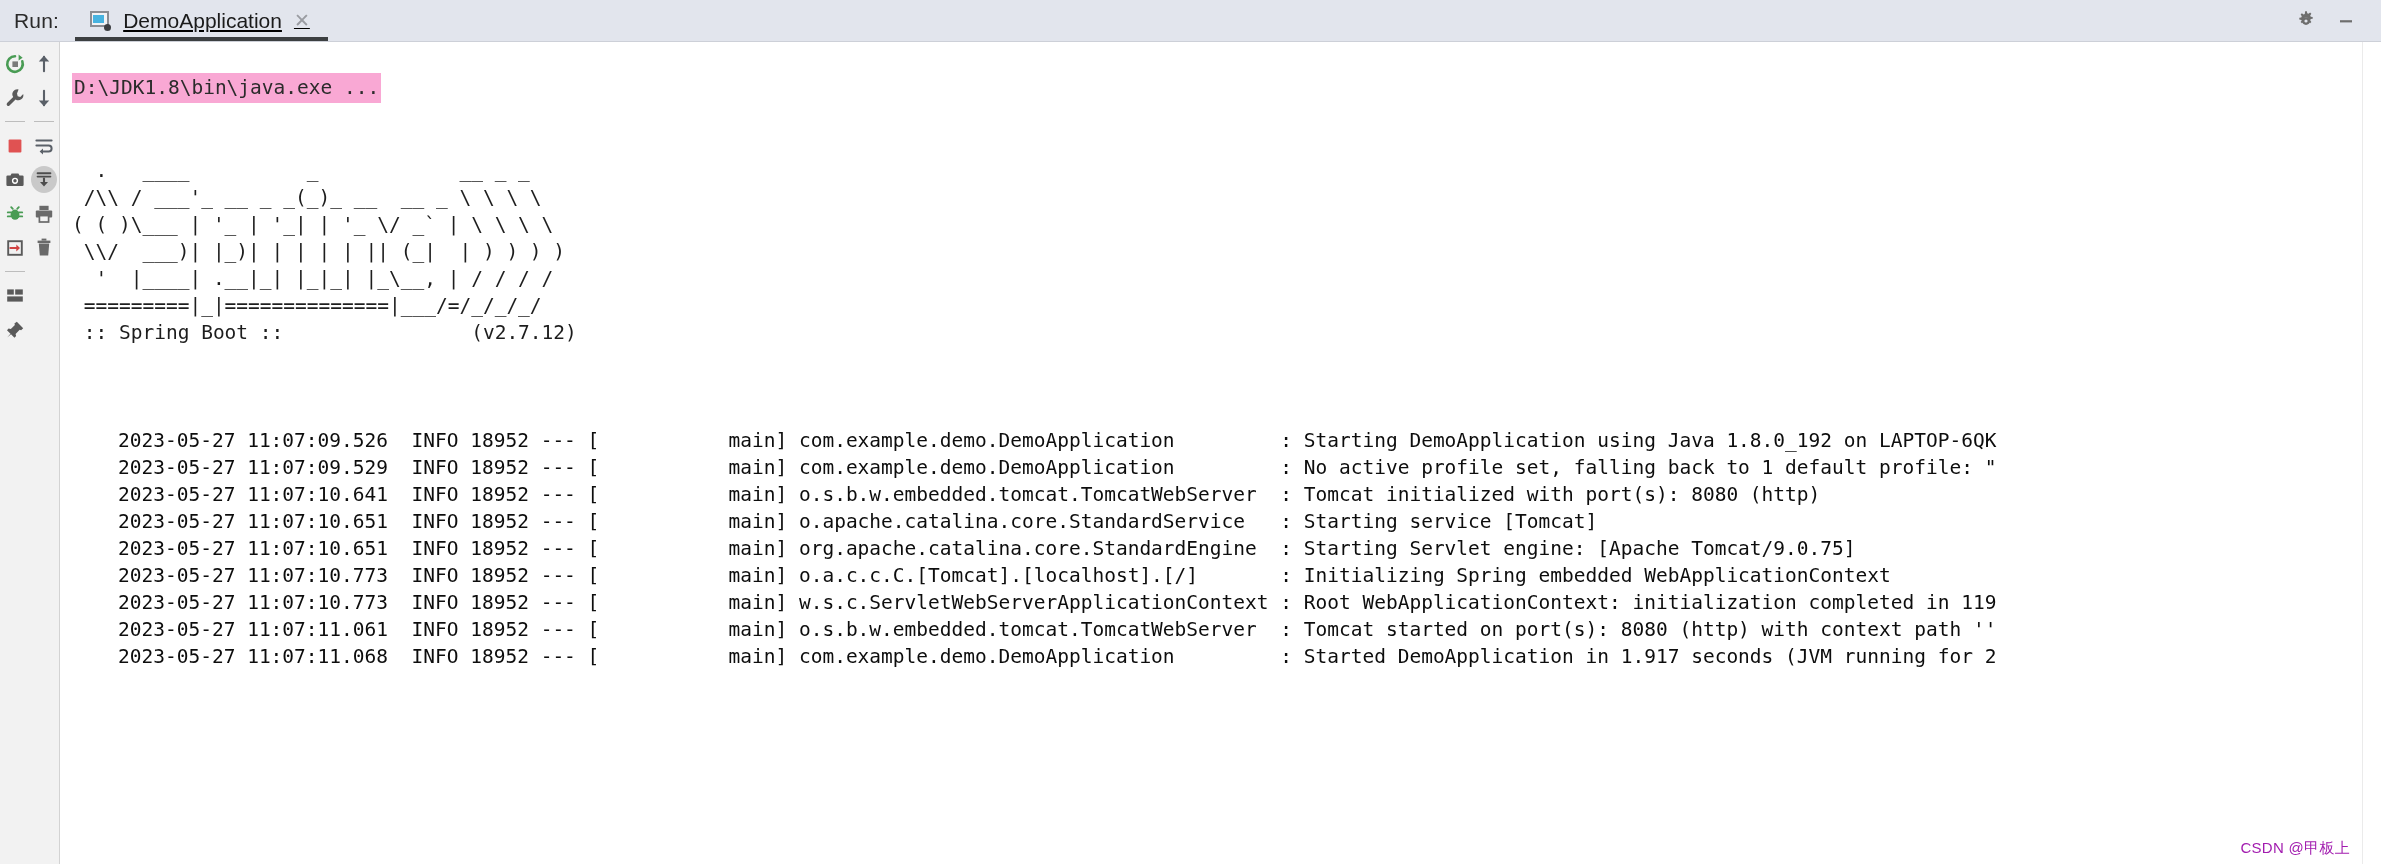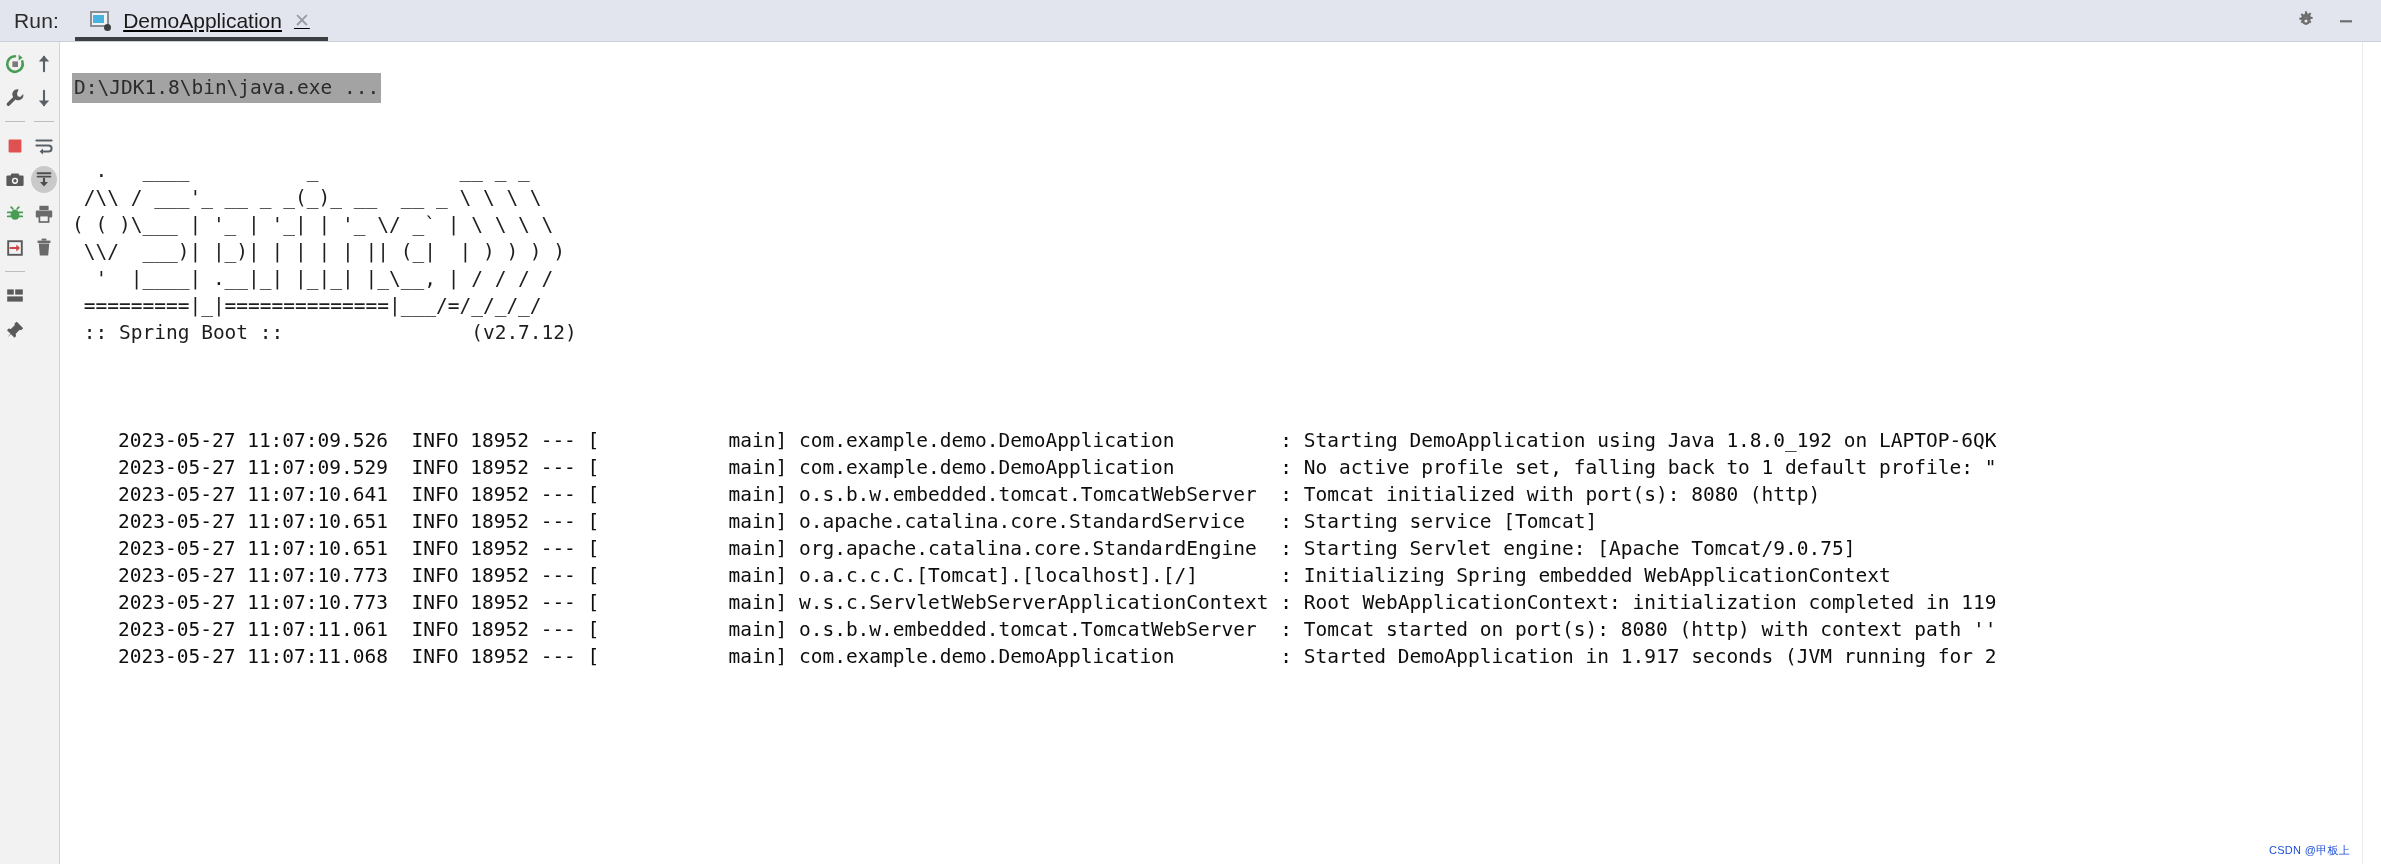--- a/index.html
+++ b/index.html
@@ -171,38 +171,38 @@
   .console-inner {
     font-family: "DejaVu Sans Mono", "Liberation Mono", monospace;
     font-size: 19.5px;
     line-height: 27px;
     color: #0d0d0d;
     white-space: pre;
     padding-left: 12px;
     letter-spacing: 0px;
   }
   .cmdline {
-    background: #a3a3a3;
+    background: #f9a8d4;
     color: #2b2b2b;
     display: inline-block;
     padding: 1px 2px 2px 2px;
   }
   .banner {
     color: #1d1d1d;
     display: block;
   }
   .blank { display: block; height: 27px; }
   .logline { display: block; margin-left: 46px; }
 
   .watermark {
     position: absolute;
     right: 12px;
     bottom: 6px;
-    font-size: 11px;
-    color: #1d4ed8;
+    font-size: 15px;
+    color: #a21caf;
     font-family: "Liberation Sans", sans-serif;
     letter-spacing: .3px;
   }
 
   
   .right-gutter {
     width: 18px;
     min-width: 18px;
     background: #ffffff;
     border-left: 1px solid #ebebeb;

